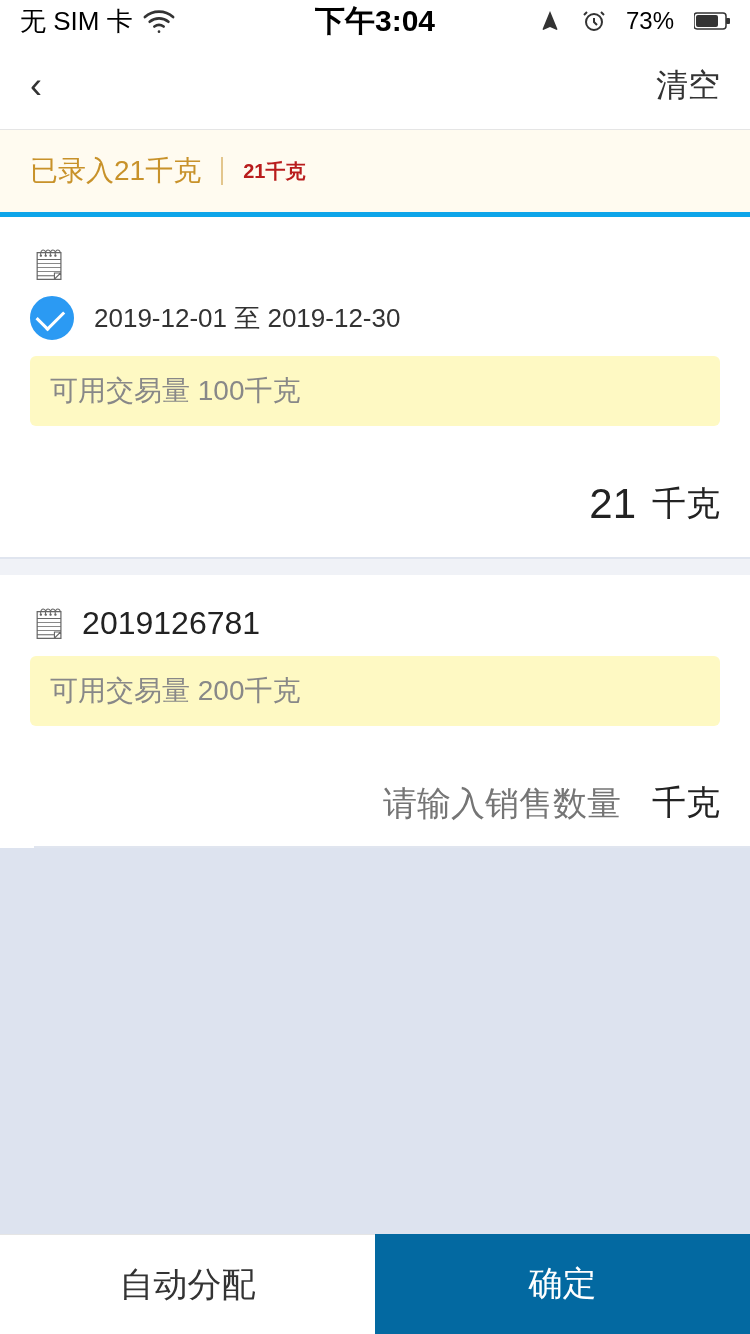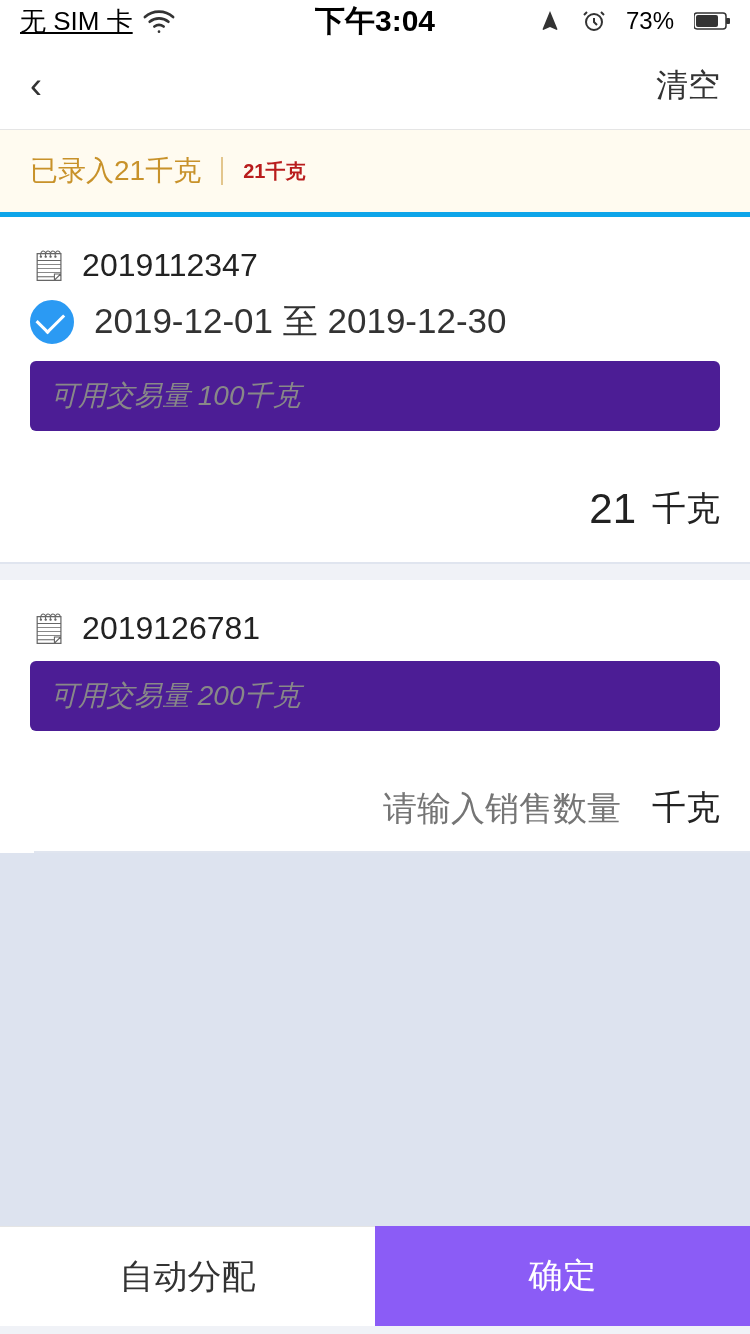--- a/index.html
+++ b/index.html
@@ -23,21 +23,20 @@
       justify-content: space-between;
       padding: 0 20px;
       font-size: 26px;
       font-weight: 500;
     }
     .status-left {
       display: flex;
       align-items: center;
       gap: 10px;
       font-size: 26px;
-      text-decoration: underline;
     }
     .status-center {
       font-size: 30px;
       font-weight: 600;
       position: absolute;
       left: 50%;
       transform: translateX(-50%);
     }
     .status-right {
       display: flex;
@@ -155,32 +154,31 @@
       content: '';
       width: 22px;
       height: 14px;
       border-left: 3px solid #fff;
       border-bottom: 3px solid #fff;
       transform: rotate(-45deg) translateY(-3px);
       display: block;
     }
 
     .batch-date {
-      font-size: 35px;
+      font-size: 26px;
       color: #333;
     }
 
     .batch-available {
-      background: #4c1d95;
+      background: #fef9c3;
       border-radius: 6px;
       padding: 16px 20px;
       font-size: 28px;
       color: #888;
       margin-bottom: 20px;
-      font-style: italic;
     }
 
     .quantity-row {
       display: flex;
       align-items: center;
       justify-content: flex-end;
       gap: 16px;
       padding: 14px 30px 29px 30px;
       border-bottom: 2px solid #e0e5ef;
     }
@@ -224,21 +222,21 @@
     
     .bottom-content {
       background: #dde3ef;
       flex: 1;
       min-height: 440px;
     }
 
     
     .bottom-bar {
       position: fixed;
-      bottom: 8px;
+      bottom: 0;
       left: 0;
       width: 750px;
       height: 100px;
       display: flex;
     }
 
     .btn-auto {
       flex: 1;
       background: #fff;
       font-size: 34px;
@@ -247,21 +245,21 @@
       outline: none;
       cursor: pointer;
       display: flex;
       align-items: center;
       justify-content: center;
       border-top: 1px solid #e5e5e5;
     }
 
     .btn-confirm {
       flex: 1;
-      background: #8b5cf6;
+      background: #0369a1;
       font-size: 34px;
       color: #fff;
       border: none;
       outline: none;
       cursor: pointer;
       display: flex;
       align-items: center;
       justify-content: center;
     }
 
@@ -312,21 +310,20 @@
 <div class="info-banner">
   <span class="info-label">已录入21千克</span>
   <div class="info-divider"></div>
   <span class="info-value">21千克</span>
 </div>
 
 <div class="card">
   <div class="batch-item">
     <div class="batch-header">
       <span class="batch-id-icon">🗒</span>
-      <span class="batch-id">2019112347</span>
     </div>
     <div class="batch-date-row">
       <div class="radio-circle checked"></div>
       <span class="batch-date">2019-12-01 至 2019-12-30</span>
     </div>
     <div class="batch-available">可用交易量 100千克</div>
   </div>
   <div class="quantity-row">
     <span class="quantity-value">21</span>
     <span class="quantity-unit">千克</span>

